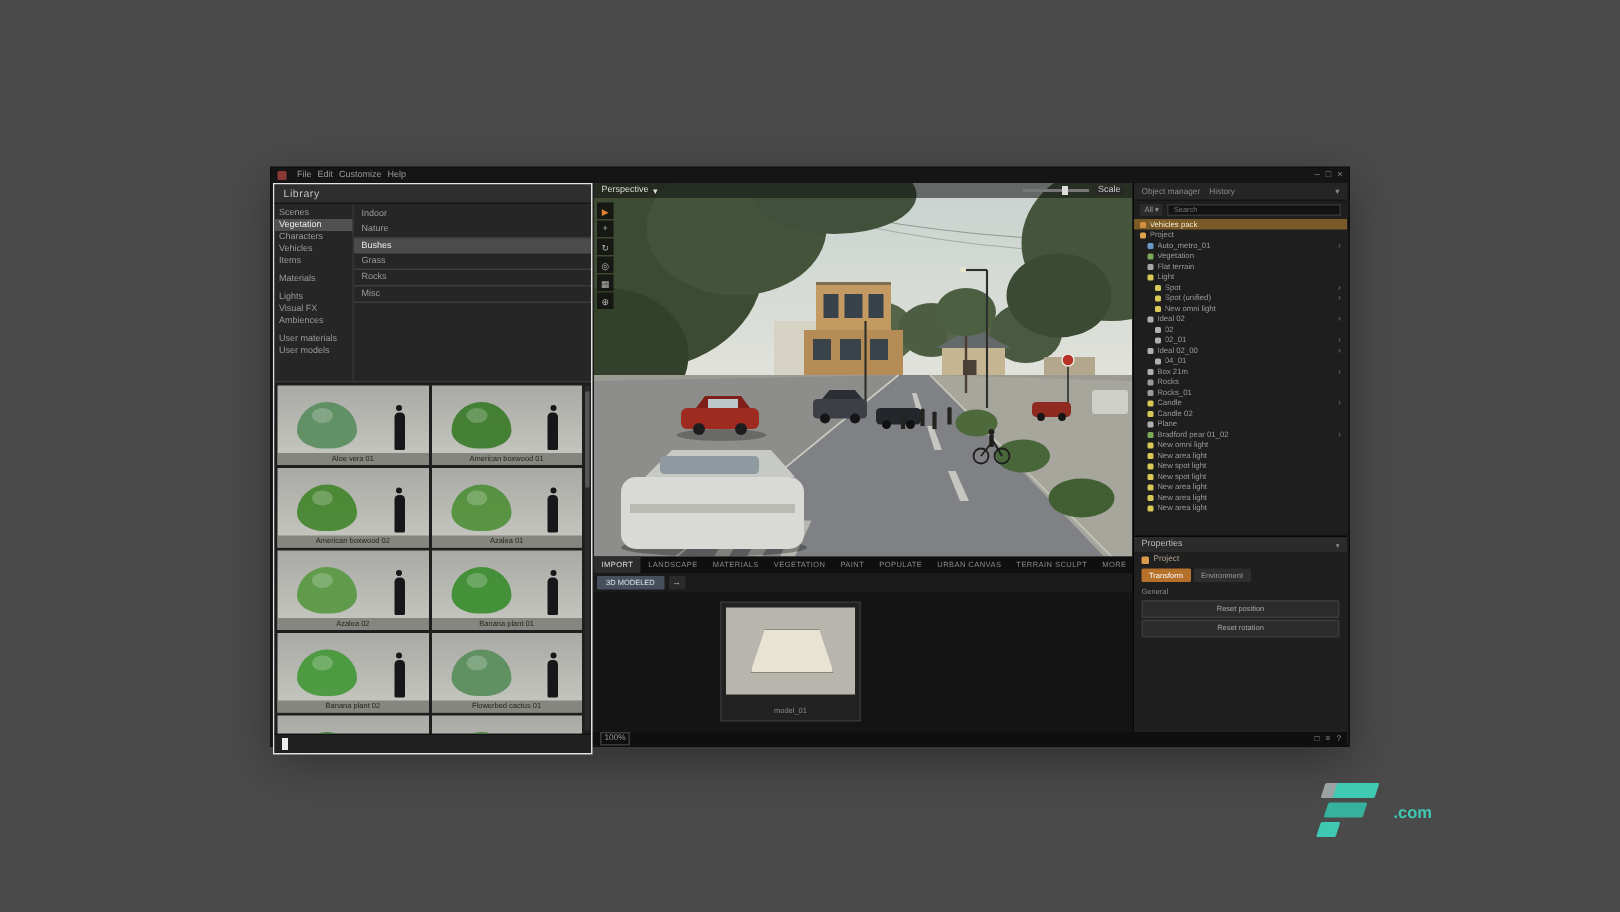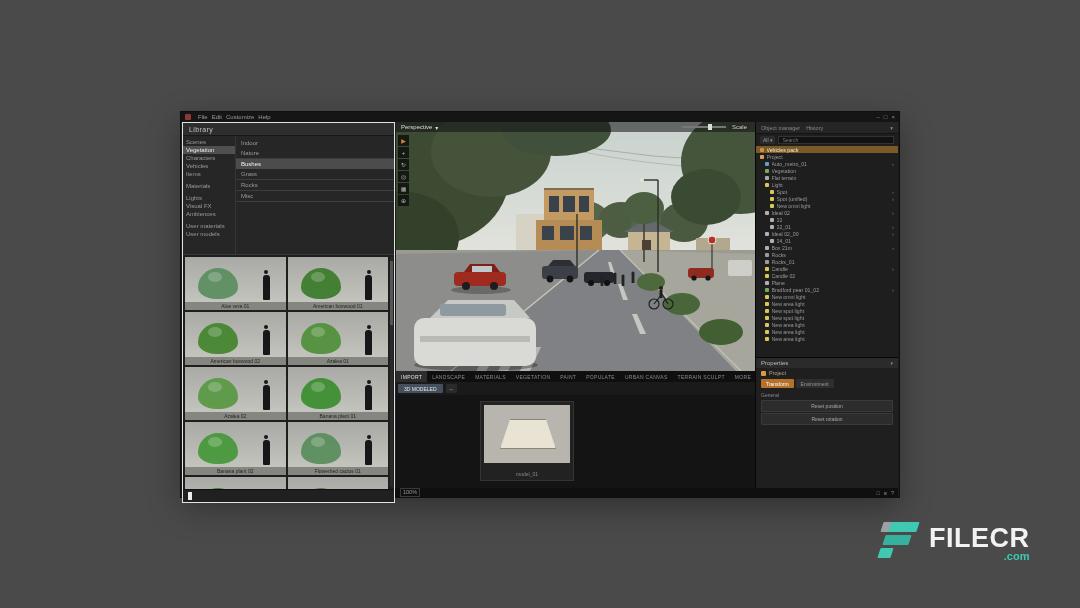--- a/index.html
+++ b/index.html
@@ -696,18 +696,17 @@
   </div>
 
   <div class="filecr">
     <div class="fc-glyph">
       <div class="fc-bar fc-b0"></div>
       <div class="fc-bar fc-b1"></div>
       <div class="fc-bar fc-b2"></div>
       <div class="fc-bar fc-b3"></div>
     </div>
     <div class="fc-text">
-      <div class="fc-brand">FILECR</div>
       <div class="fc-tld">.com</div>
     </div>
   </div>
 
 </div>
 
 </body></html>

